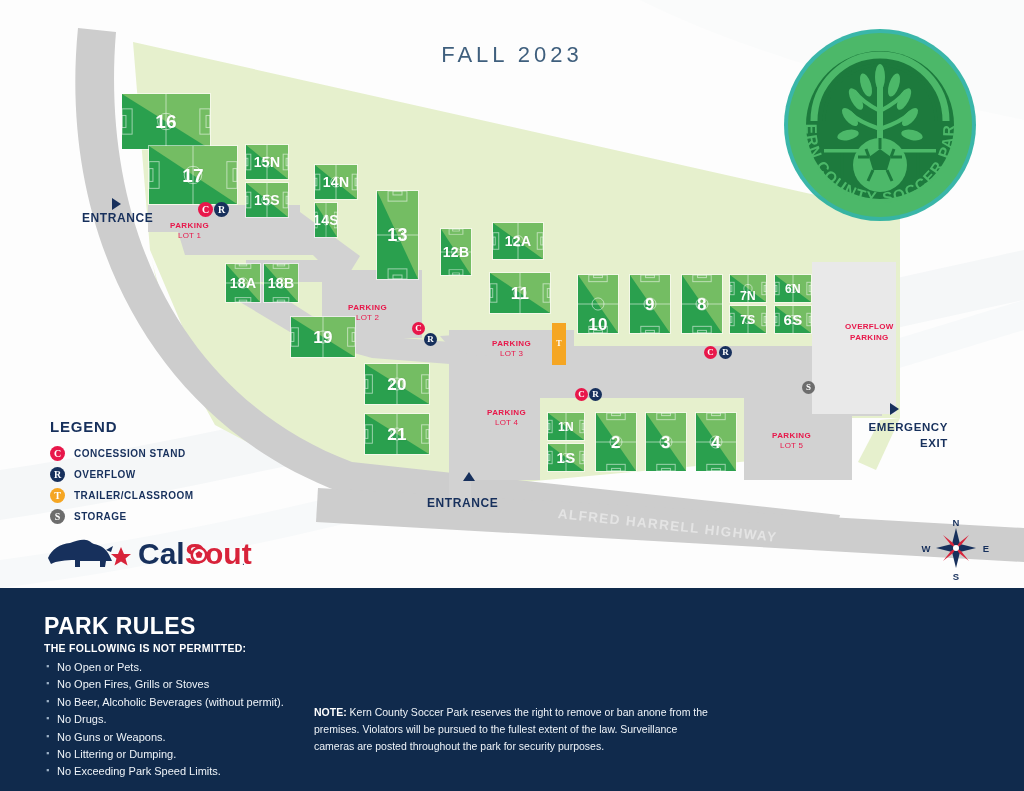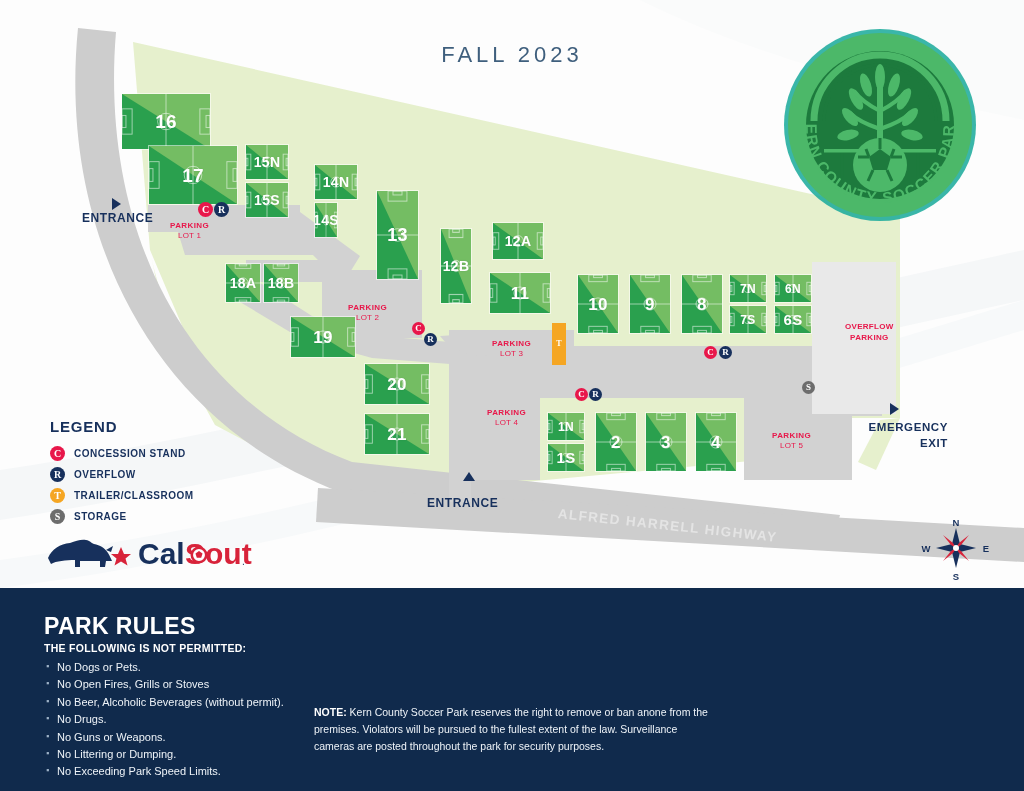--- a/index.html
+++ b/index.html
@@ -300,21 +300,21 @@
           <polygon points="0,0 0,90 43,90" fill="#2aa04e"></polygon>
           <line x1="0" y1="45" x2="43" y2="45" stroke="rgba(255,255,255,0.55)" stroke-width="1"></line>
           <circle cx="21.5" cy="45" r="6.45" fill="none" stroke="rgba(255,255,255,0.55)" stroke-width="1"></circle>
           <rect x="11.61" y="0" width="19.78" height="10.35" fill="none" stroke="rgba(255,255,255,0.55)" stroke-width="1"></rect>
           <rect x="11.61" y="79.65" width="19.78" height="10.35" fill="none" stroke="rgba(255,255,255,0.55)" stroke-width="1"></rect>
           <rect x="16.77" y="0" width="9.46" height="4.05" fill="none" stroke="rgba(255,255,255,0.55)" stroke-width="1"></rect>
           <rect x="16.77" y="85.95" width="9.46" height="4.05" fill="none" stroke="rgba(255,255,255,0.55)" stroke-width="1"></rect>
         </svg>
         <span class="flabel" style="font-size:18px">13</span>
       </div>
-      <div class="field" style="left: 440px; top: 228px; width: 32px; height: 76px;">
+      <div class="field" style="left: 440px; top: 228px; width: 32px; height: 48px;">
         <svg class="pitch" width="32" height="64" viewBox="0 0 32 64" preserveAspectRatio="none">
           <rect x="0" y="0" width="32" height="64" fill="#74bd63"></rect>
           <polygon points="0,0 0,64 32,64" fill="#2aa04e"></polygon>
           <line x1="0" y1="32" x2="32" y2="32" stroke="rgba(255,255,255,0.55)" stroke-width="1"></line>
           <circle cx="16" cy="32" r="4.8" fill="none" stroke="rgba(255,255,255,0.55)" stroke-width="1"></circle>
           <rect x="8.64" y="0" width="14.72" height="7.36" fill="none" stroke="rgba(255,255,255,0.55)" stroke-width="1"></rect>
           <rect x="8.64" y="56.64" width="14.72" height="7.36" fill="none" stroke="rgba(255,255,255,0.55)" stroke-width="1"></rect>
           <rect x="12.48" y="0" width="7.04" height="2.88" fill="none" stroke="rgba(255,255,255,0.55)" stroke-width="1"></rect>
           <rect x="12.48" y="61.12" width="7.04" height="2.88" fill="none" stroke="rgba(255,255,255,0.55)" stroke-width="1"></rect>
         </svg>
@@ -404,21 +404,21 @@
           <polygon points="0,0 0,42 66,42" fill="#2aa04e"></polygon>
           <line x1="33" y1="0" x2="33" y2="42" stroke="rgba(255,255,255,0.55)" stroke-width="1"></line>
           <circle cx="33" cy="21" r="6.3" fill="none" stroke="rgba(255,255,255,0.55)" stroke-width="1"></circle>
           <rect x="0" y="11.34" width="7.590000000000001" height="19.32" fill="none" stroke="rgba(255,255,255,0.55)" stroke-width="1"></rect>
           <rect x="58.41" y="11.34" width="7.590000000000001" height="19.32" fill="none" stroke="rgba(255,255,255,0.55)" stroke-width="1"></rect>
           <rect x="0" y="16.38" width="2.9699999999999998" height="9.24" fill="none" stroke="rgba(255,255,255,0.55)" stroke-width="1"></rect>
           <rect x="63.03" y="16.38" width="2.9699999999999998" height="9.24" fill="none" stroke="rgba(255,255,255,0.55)" stroke-width="1"></rect>
         </svg>
         <span class="flabel" style="font-size:17px">21</span>
       </div>
-      <div class="field" style="left: 577px; top: 274px; width: 42px; height: 60px;">
+      <div class="field" style="left: 577px; top: 274px; width: 42px; height: 60px; align-items: flex-end;">
         <svg class="pitch" width="42" height="60" viewBox="0 0 42 60" preserveAspectRatio="none">
           <rect x="0" y="0" width="42" height="60" fill="#74bd63"></rect>
           <polygon points="0,0 0,60 42,60" fill="#2aa04e"></polygon>
           <line x1="0" y1="30" x2="42" y2="30" stroke="rgba(255,255,255,0.55)" stroke-width="1"></line>
           <circle cx="21" cy="30" r="6.3" fill="none" stroke="rgba(255,255,255,0.55)" stroke-width="1"></circle>
           <rect x="11.34" y="0" width="19.32" height="6.9" fill="none" stroke="rgba(255,255,255,0.55)" stroke-width="1"></rect>
           <rect x="11.34" y="53.1" width="19.32" height="6.9" fill="none" stroke="rgba(255,255,255,0.55)" stroke-width="1"></rect>
           <rect x="16.38" y="0" width="9.24" height="2.6999999999999997" fill="none" stroke="rgba(255,255,255,0.55)" stroke-width="1"></rect>
           <rect x="16.38" y="57.3" width="9.24" height="2.6999999999999997" fill="none" stroke="rgba(255,255,255,0.55)" stroke-width="1"></rect>
         </svg>
@@ -443,21 +443,21 @@
           <polygon points="0,0 0,60 42,60" fill="#2aa04e"></polygon>
           <line x1="0" y1="30" x2="42" y2="30" stroke="rgba(255,255,255,0.55)" stroke-width="1"></line>
           <circle cx="21" cy="30" r="6.3" fill="none" stroke="rgba(255,255,255,0.55)" stroke-width="1"></circle>
           <rect x="11.34" y="0" width="19.32" height="6.9" fill="none" stroke="rgba(255,255,255,0.55)" stroke-width="1"></rect>
           <rect x="11.34" y="53.1" width="19.32" height="6.9" fill="none" stroke="rgba(255,255,255,0.55)" stroke-width="1"></rect>
           <rect x="16.38" y="0" width="9.24" height="2.6999999999999997" fill="none" stroke="rgba(255,255,255,0.55)" stroke-width="1"></rect>
           <rect x="16.38" y="57.3" width="9.24" height="2.6999999999999997" fill="none" stroke="rgba(255,255,255,0.55)" stroke-width="1"></rect>
         </svg>
         <span class="flabel" style="font-size:17px">8</span>
       </div>
-      <div class="field" style="left: 729px; top: 274px; width: 38px; height: 29px;">
+      <div class="field" style="left: 729px; top: 274px; width: 38px; height: 29px; align-items: flex-end;">
         <svg class="pitch" width="38" height="29" viewBox="0 0 38 29" preserveAspectRatio="none">
           <rect x="0" y="0" width="38" height="29" fill="#74bd63"></rect>
           <polygon points="0,0 0,29 38,29" fill="#2aa04e"></polygon>
           <line x1="19" y1="0" x2="19" y2="29" stroke="rgba(255,255,255,0.55)" stroke-width="1"></line>
           <circle cx="19" cy="14.5" r="4.35" fill="none" stroke="rgba(255,255,255,0.55)" stroke-width="1"></circle>
           <rect x="0" y="7.83" width="4.37" height="13.34" fill="none" stroke="rgba(255,255,255,0.55)" stroke-width="1"></rect>
           <rect x="33.63" y="7.83" width="4.37" height="13.34" fill="none" stroke="rgba(255,255,255,0.55)" stroke-width="1"></rect>
           <rect x="0" y="11.31" width="2" height="6.38" fill="none" stroke="rgba(255,255,255,0.55)" stroke-width="1"></rect>
           <rect x="36" y="11.31" width="2" height="6.38" fill="none" stroke="rgba(255,255,255,0.55)" stroke-width="1"></rect>
         </svg>
@@ -685,21 +685,21 @@
 </div>
 
 <div id="footer">
 
   <div id="rules">
     <h2>PARK RULES</h2>
     <h3>THE FOLLOWING IS NOT PERMITTED:</h3>
     <div id="rules-rows">
         <div class="rule-row">
           <span class="rule-bullet">▪</span>
-          <span>No Dogs or Pets.</span>
+          <span>No Open or Pets.</span>
         </div>
         <div class="rule-row">
           <span class="rule-bullet">▪</span>
           <span>No Open Fires, Grills or Stoves</span>
         </div>
         <div class="rule-row">
           <span class="rule-bullet">▪</span>
           <span>No Beer, Alcoholic Beverages (without permit).</span>
         </div>
         <div class="rule-row">

